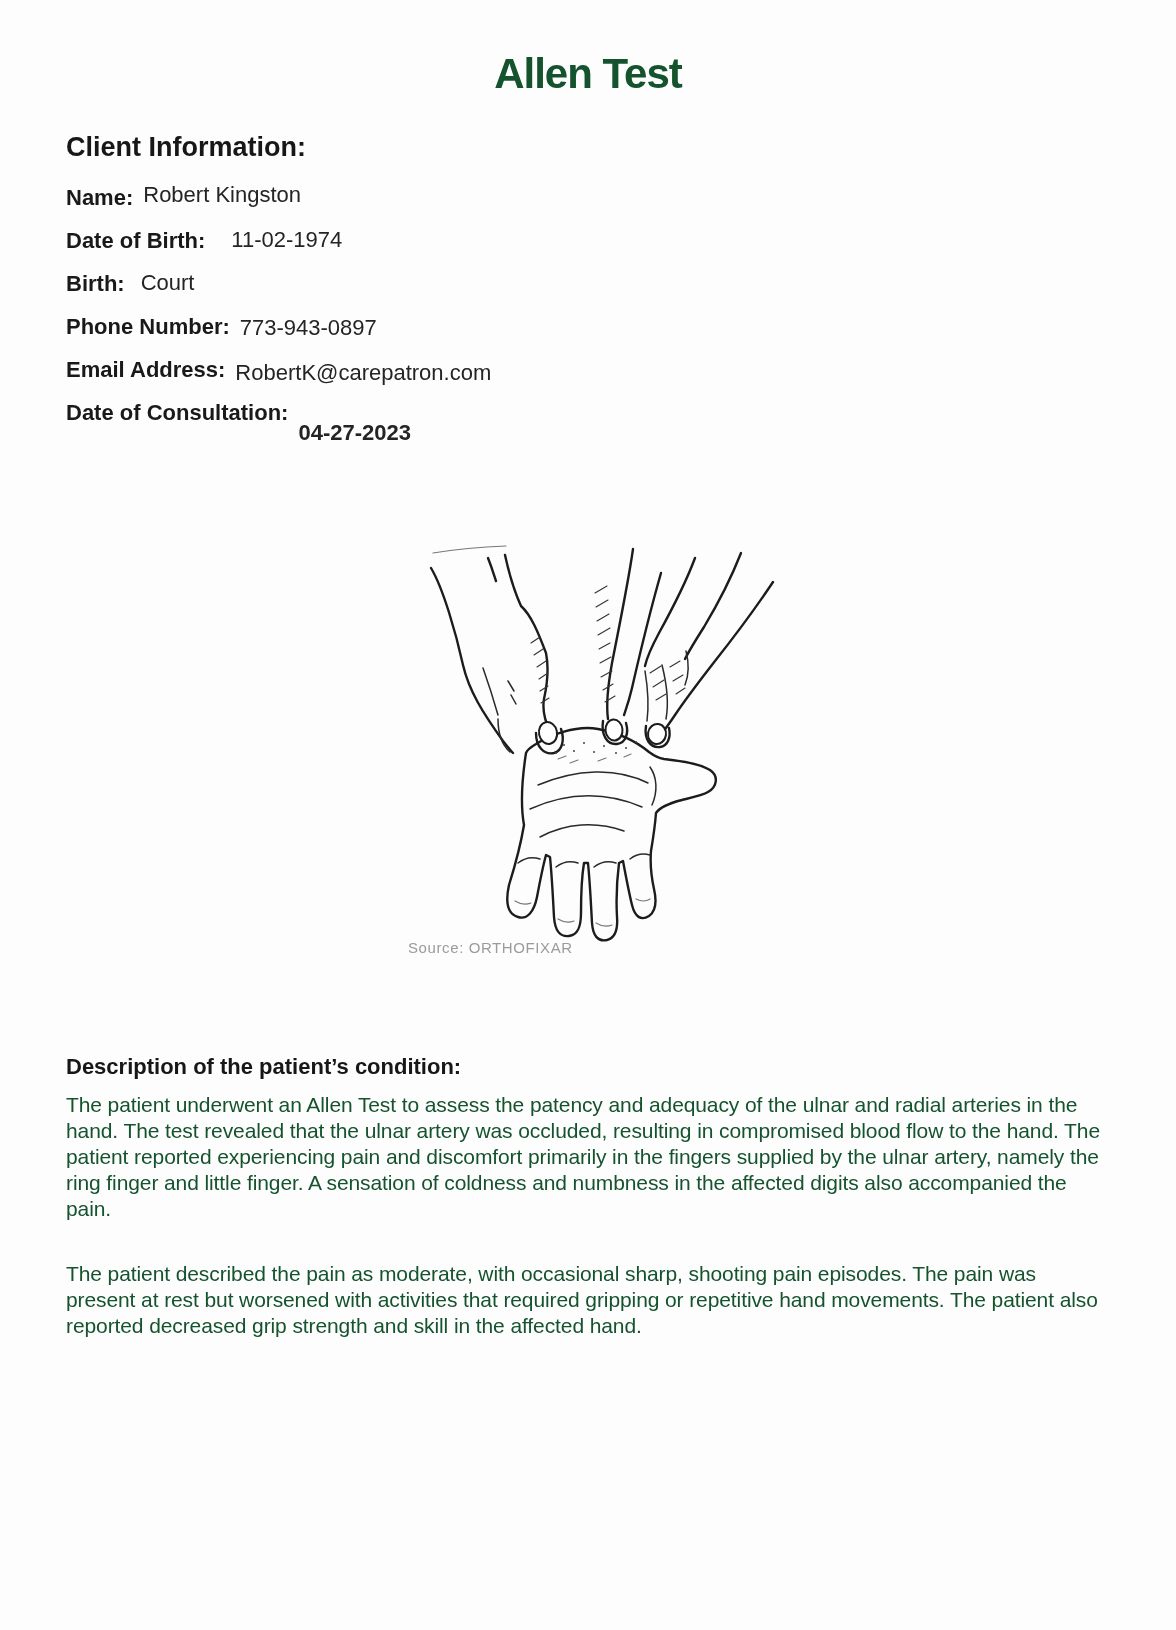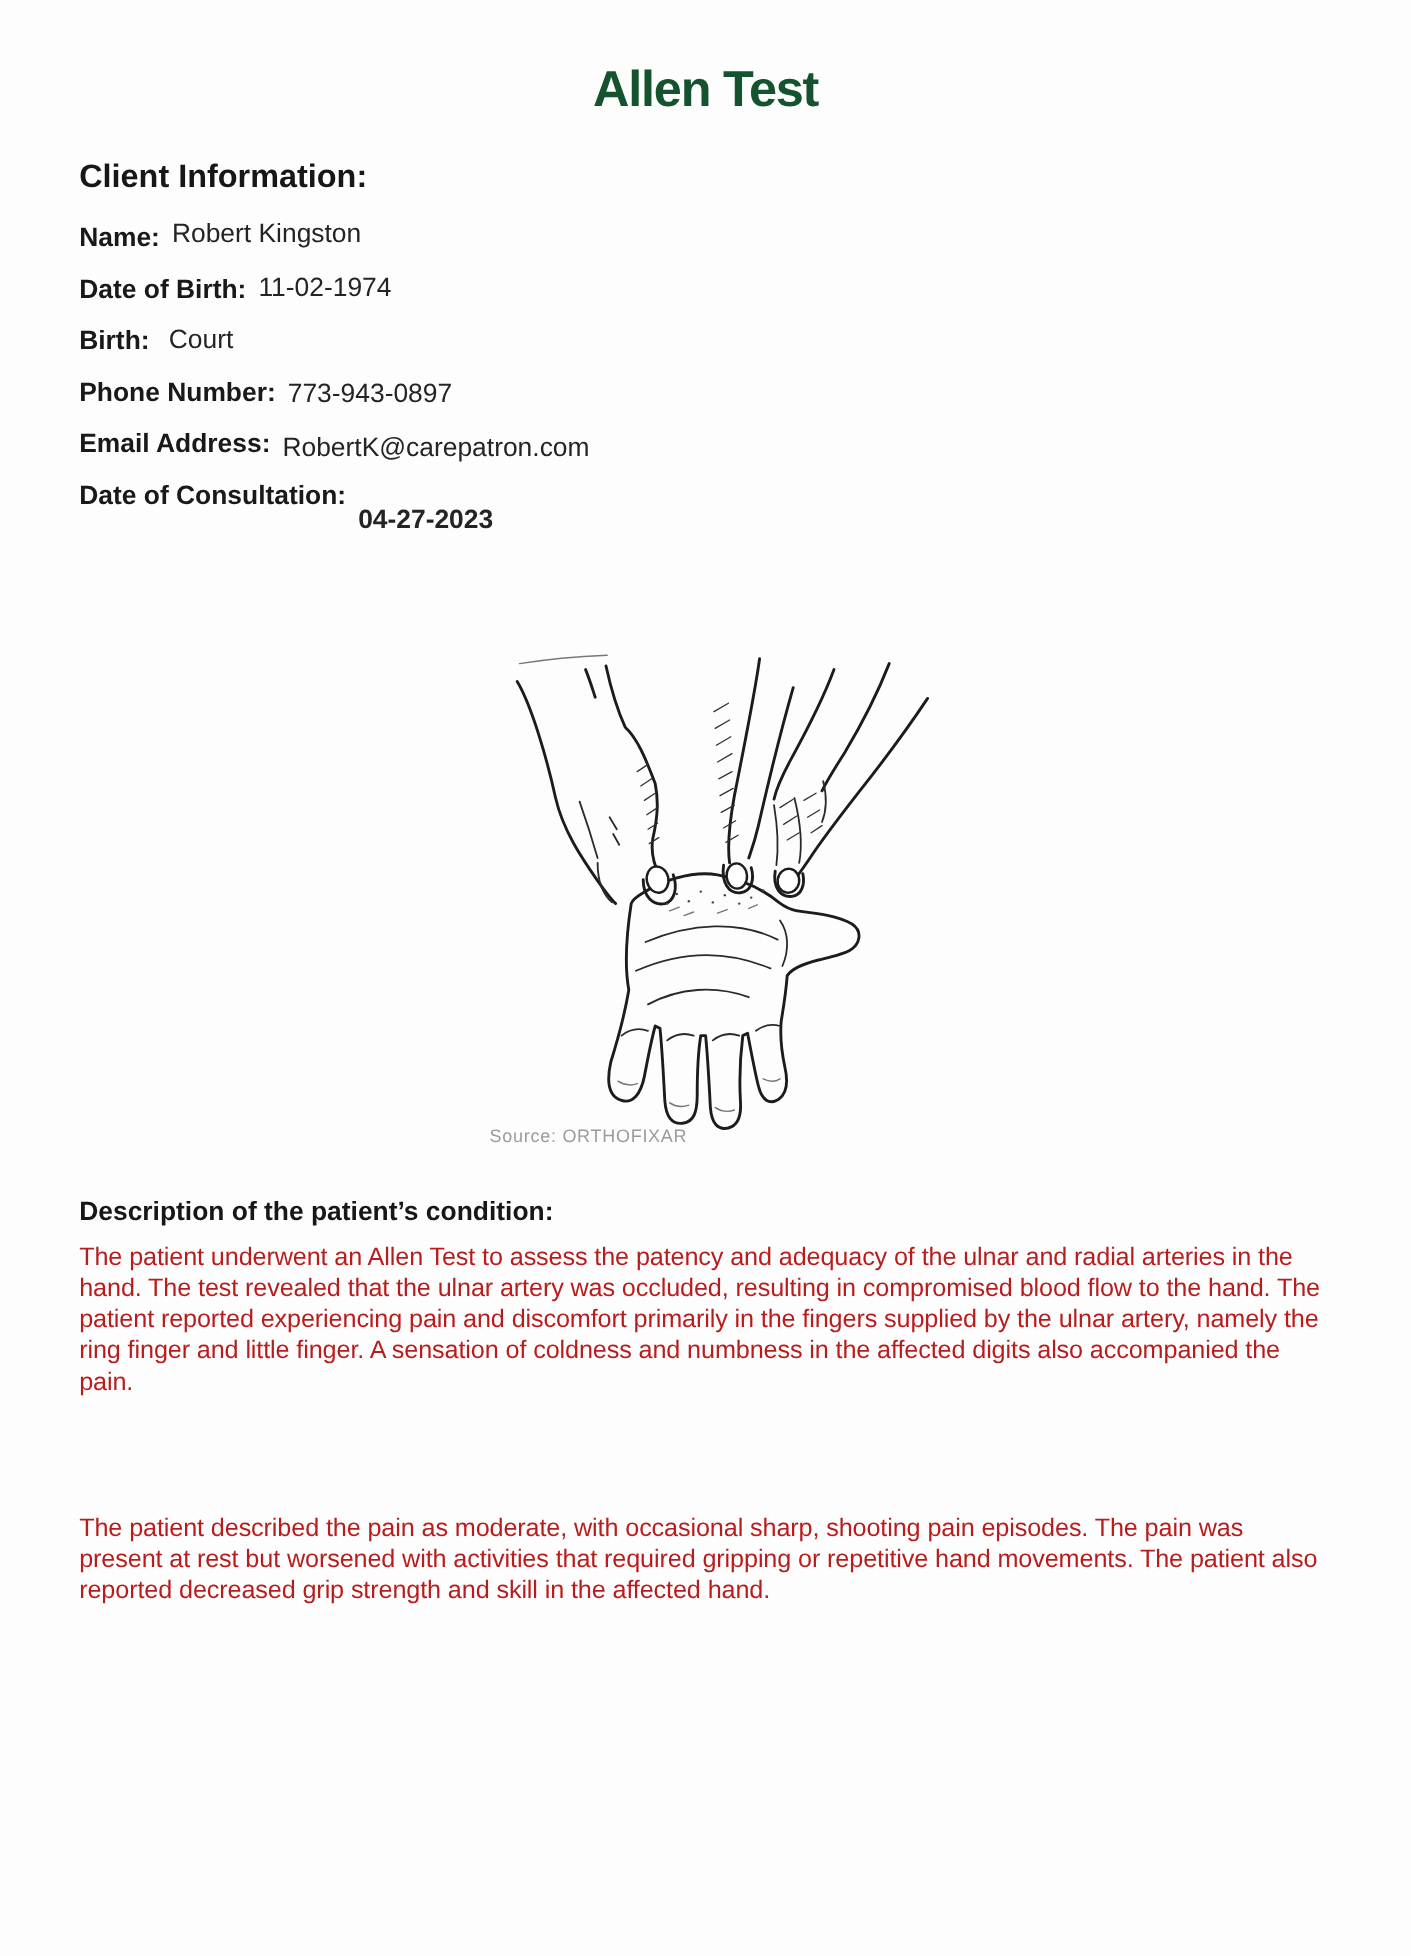--- a/index.html
+++ b/index.html
@@ -23,42 +23,42 @@
     margin:0 0 22px 0;
     font-size:27px;font-weight:700;color:#171717;
   }
   .info-row{
     margin:0 0 17px 0;
     font-size:22px;line-height:26px;
     white-space:nowrap;
   }
   .info-label{font-weight:700;color:#191919;margin-right:10px;}
   .info-value{font-weight:400;color:#242424;position:relative;}
-  .v0{top:-3px;} .v1{top:-1px;} .v2{top:-1px;margin-left:6px;} .v3{top:0;} .v4{top:1px;} .v5{top:3px;} .v6{top:20px;font-weight:bold;}
+  .v0{top:-3px;} .v1{top:-1px;margin-left:16px;} .v2{top:-1px;margin-left:6px;} .v3{top:0;} .v4{top:1px;} .v5{top:3px;} .v6{top:20px;font-weight:bold;}
   .figure{
     position:absolute;left:398px;top:533px;width:390px;height:430px;
   }
   .figure svg{display:block;}
   .fig-caption{
     position:absolute;left:10px;top:406px;
     font-size:15px;letter-spacing:0.6px;color:#9b9b9b;
   }
   .section{
     position:absolute;left:66px;width:1044px;
   }
-  .section-desc{top:997px;}
+  .section-desc{top:1054px;}
   .section-pain{top:1261px;}
   .section h3{
     margin:0 0 12px 0;
     font-size:22px;font-weight:700;color:#171717;
   }
   .section p{
     margin:0;max-width:1034px;
     font-size:21px;line-height:26px;letter-spacing:-0.1px;
-    color:#b91c1c;
+    color:#14532d;
   }
   
   .ln{fill:none;stroke:#1c1c1c;stroke-width:2.4;stroke-linecap:round;stroke-linejoin:round;}
   .ln-thin{fill:none;stroke:#2a2a2a;stroke-width:1.5;stroke-linecap:round;stroke-linejoin:round;}
   .ln-faint{fill:none;stroke:#777;stroke-width:1.2;stroke-linecap:round;}
   .hatch{fill:none;stroke:#333;stroke-width:1.1;stroke-linecap:round;}
   .nail{fill:#ffffff;stroke:#1c1c1c;stroke-width:2;}
   .stipple{fill:#444;}
 </style>
 </head>

